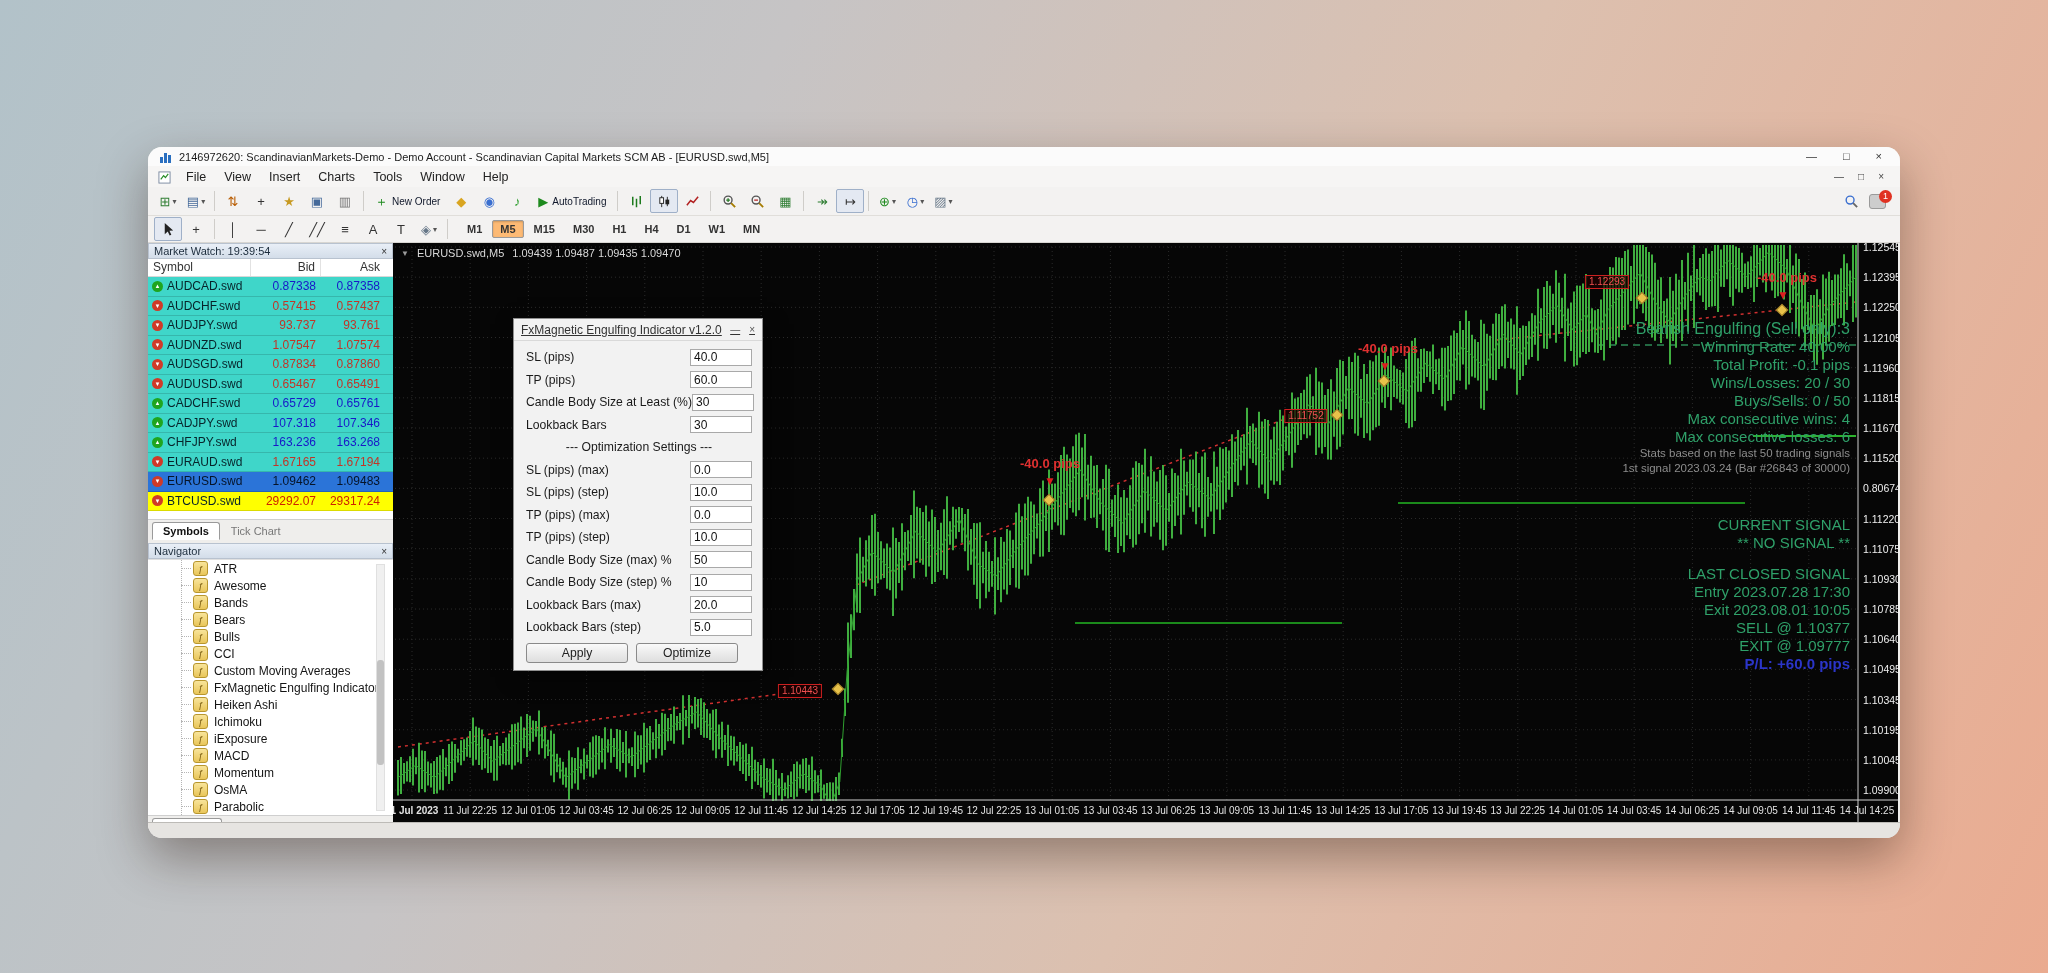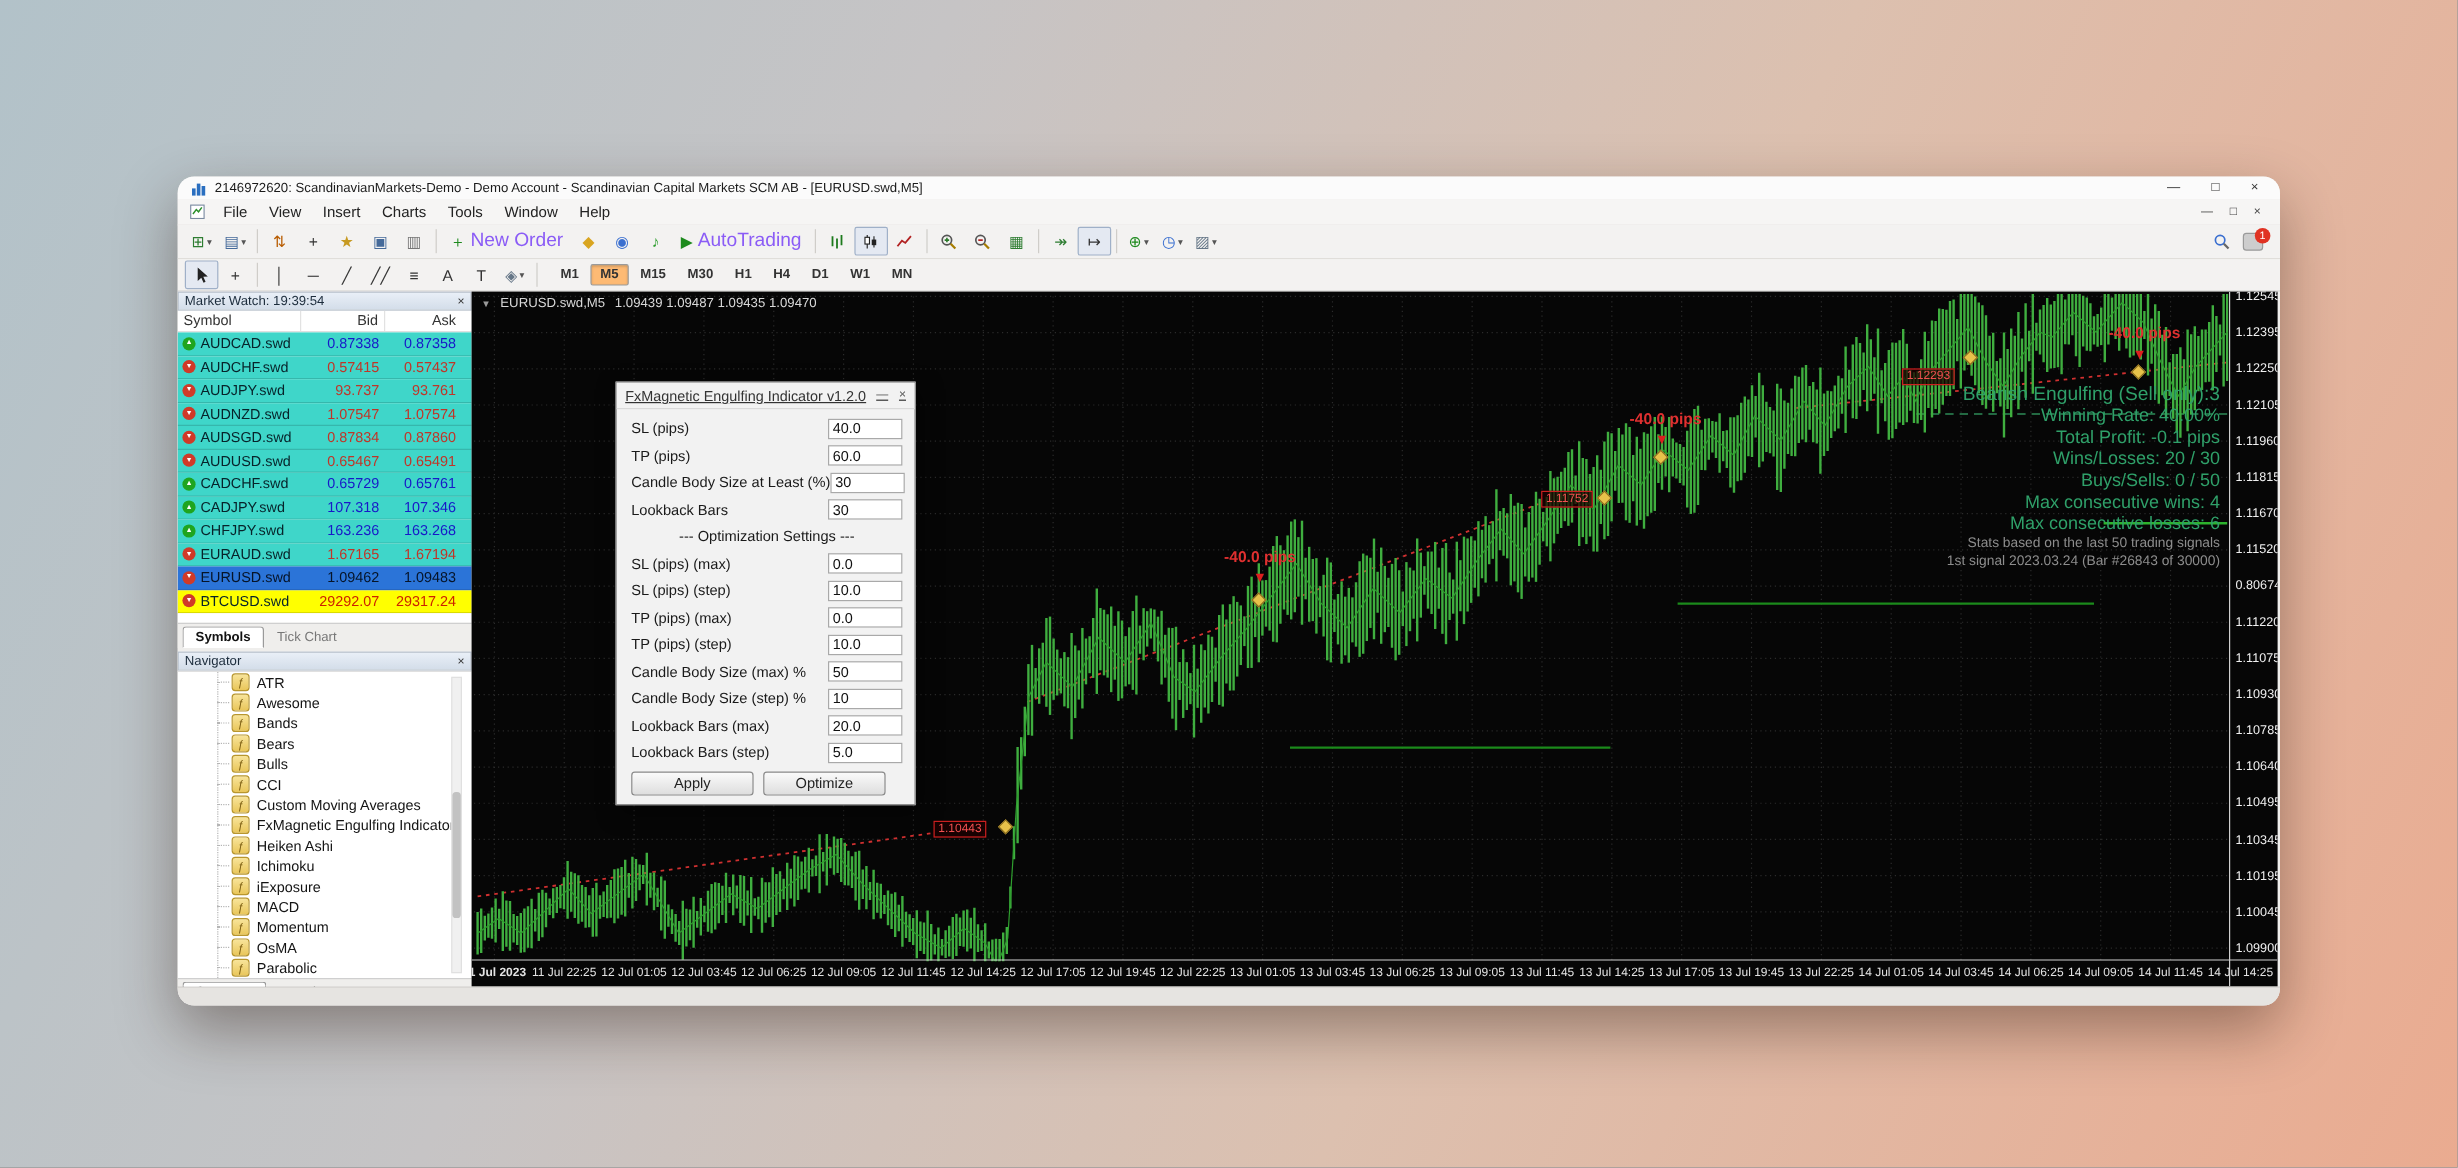--- a/index.html
+++ b/index.html
@@ -23,21 +23,21 @@
   
   #tb1{position:absolute;left:0;top:40px;width:100%;height:29px;background:#f3f2f1;display:flex;align-items:center;padding-left:6px;box-sizing:border-box;border-bottom:1px solid #e0deda;}
   #tb2{position:absolute;left:0;top:69px;width:100%;height:27px;background:#f3f2f1;display:flex;align-items:center;padding-left:6px;box-sizing:border-box;border-bottom:1px solid #d8d6d2;}
   .tsep{width:1px;height:20px;background:#cfcdc9;margin:0 4px;}
   .tbi{height:22px;min-width:24px;display:flex;align-items:center;justify-content:center;border:1px solid transparent;border-radius:2px;padding:0 1px;}
   .tbi.pressed{background:#e4e9f2;border-color:#9fb0c8;}
   .tbi.tbtn{padding:0 6px;gap:4px;}
   .tglyph{font-size:13px;line-height:1;}
   .tsvg{width:15px;height:15px;display:inline-block;}
   .tsvg svg{width:15px;height:15px;}
-  .tlabel{font-size:16px;color:#8b5cf6;}
+  .tlabel{font-size:10px;color:#0f172a;}
   .dd{font-size:8px;color:#555;margin-left:2px;}
   #tb1-right{margin-left:auto;display:flex;align-items:center;gap:10px;padding-right:14px;}
   .bubble{position:relative;width:15px;height:13px;background:#cdcdcd;border:1px solid #9a9a9a;border-radius:3px;}
   .badge{position:absolute;right:-7px;top:-5px;width:13px;height:13px;border-radius:50%;background:#e03222;color:#fff;font-size:9px;display:flex;align-items:center;justify-content:center;}
   .tf{font-size:11px;font-weight:bold;color:#333;padding:2px 7px;border:1px solid transparent;border-radius:2px;margin:0 1px;}
   .tf.active{background:#fdba74;border-color:#9a9a9a;box-shadow:inset 0 1px 2px rgba(0,0,0,.2);}
   #tfbar{display:flex;margin-left:6px;}
   
   #leftcol{position:absolute;left:0;top:96px;width:245px;height:579px;background:#efeeec;}
   .paneltitle{height:16px;background:linear-gradient(#e9eff7,#d3dde9);border:1px solid #b8c2cf;display:flex;align-items:center;font-size:11px;color:#1c2c3c;padding:0 5px;box-sizing:border-box;}
@@ -1073,36 +1073,47 @@
           <div class="statline st-title">Bearish Engulfing (Sell only):3</div>
           <div class="statline st-green">Winning Rate: 40.00%</div>
           <div class="statline st-green">Total Profit: -0.1 pips</div>
           <div class="statline st-green">Wins/Losses: 20 / 30</div>
           <div class="statline st-green">Buys/Sells: 0 / 50</div>
           <div class="statline st-green">Max consecutive wins: 4</div>
           <div class="statline st-green">Max consecutive losses: 6</div>
           <div class="statline st-gray">Stats based on the last 50 trading signals</div>
           <div class="statline st-gray">1st signal 2023.03.24 (Bar #26843 of 30000)</div>
         </div>
+      <div id="signals">
+          <div class="statline st-green">CURRENT SIGNAL</div>
+          <div class="statline st-green">** NO SIGNAL **</div>
+          <div class="statline st-spacer"></div>
+          <div class="statline st-green">LAST CLOSED SIGNAL</div>
+          <div class="statline st-green">Entry 2023.07.28 17:30</div>
+          <div class="statline st-green">Exit 2023.08.01 10:05</div>
+          <div class="statline st-green">SELL @ 1.10377</div>
+          <div class="statline st-green">EXIT @ 1.09777</div>
+          <div class="statline st-blue">P/L: +60.0 pips</div>
+        </div>
       <div id="overlays">
           <div class="pips" style="left: 657px; top: 213px;">-40.0 pips</div>
           <div class="pips" style="left: 995px; top: 98px;">-40.0 pips</div>
           <div class="pips" style="left: 1394px; top: 27px;">-40.0 pips</div>
           <div class="parrow" style="left: 657px; top: 231px;">▼</div>
           <div class="parrow" style="left: 992px; top: 116px;">▼</div>
           <div class="parrow" style="left: 1390px; top: 45px;">▼</div>
           <div class="diamond" style="left: 656px; top: 257px;"></div>
           <div class="diamond" style="left: 991px; top: 138px;"></div>
           <div class="diamond" style="left: 1389px; top: 67px;"></div>
           <div class="diamond" style="left: 445px; top: 446px;"></div>
           <div class="diamond" style="left: 944px; top: 172px;"></div>
           <div class="diamond" style="left: 1249px; top: 55px;"></div>
           <div class="ptag" style="left: 407px; top: 448px;">1.10443</div>
           <div class="ptag" style="left: 913px; top: 173px;">1.11752</div>
-          <div class="ptag" style="left: 1214px; top: 71px;">1.12293</div>
+          <div class="ptag" style="left: 1214px; top: 39px;">1.12293</div>
         </div>
       <div id="paxis">
           <div class="plabel" style="top: -2px;">1.12545</div>
           <div class="plabel" style="top: 28.2px;">1.12395</div>
           <div class="plabel" style="top: 58.3px;">1.12250</div>
           <div class="plabel" style="top: 88.5px;">1.12105</div>
           <div class="plabel" style="top: 118.7px;">1.11960</div>
           <div class="plabel" style="top: 148.9px;">1.11815</div>
           <div class="plabel" style="top: 179px;">1.11670</div>
           <div class="plabel" style="top: 209.2px;">1.11520</div>

